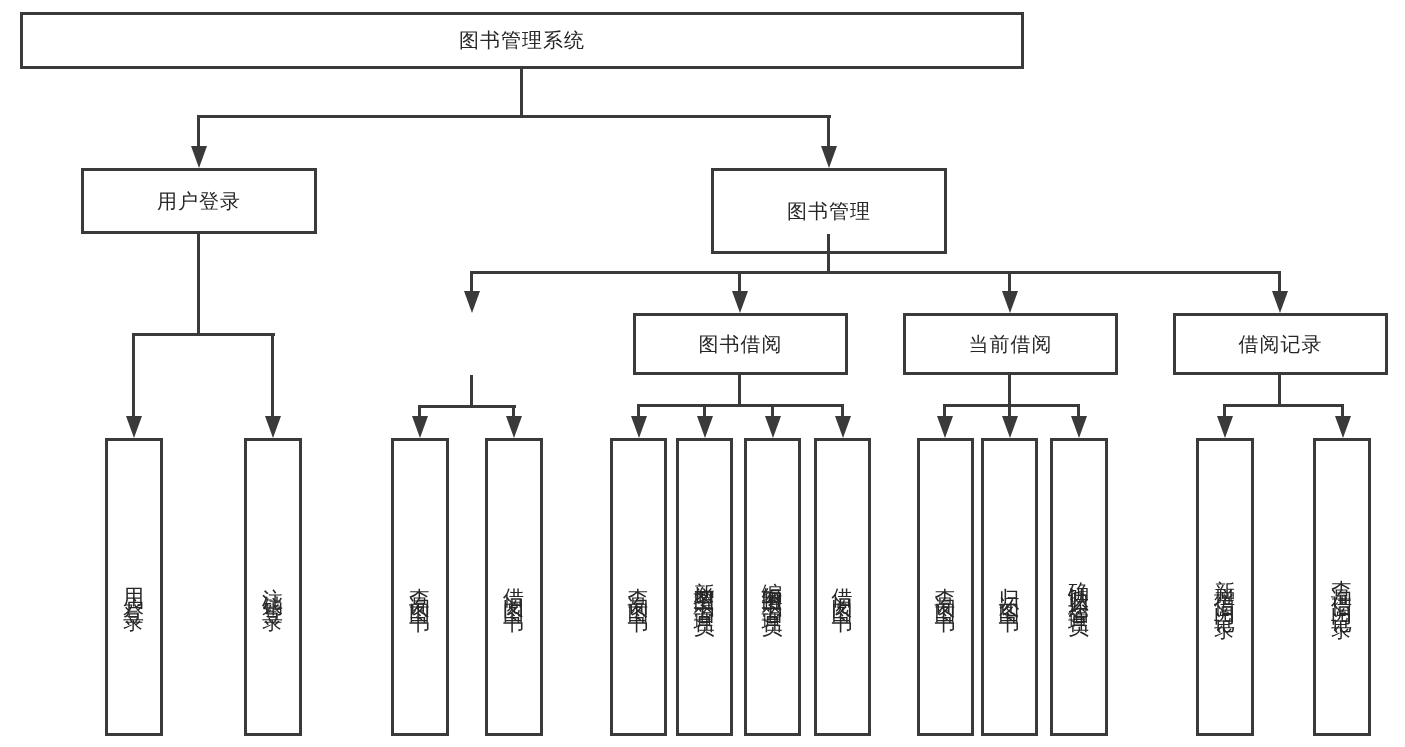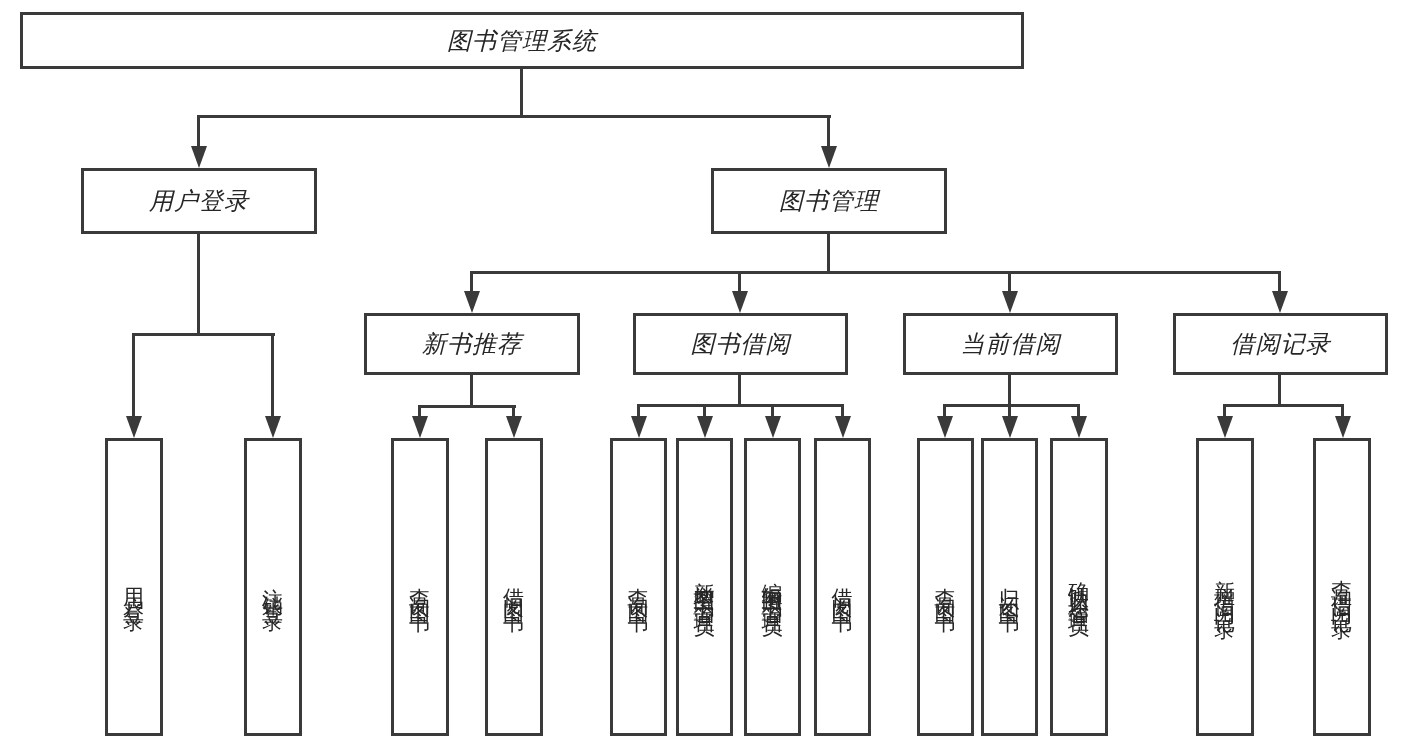--- a/index.html
+++ b/index.html
@@ -19,21 +19,21 @@
 
   .box {
     position: absolute;
     border: 3px solid var(--line);
     background: var(--bg);
     display: flex;
     align-items: center;
     justify-content: center;
     color: var(--text);
   }
-  .hbox { font-size: 24px; letter-spacing: 1px; font-style: italic; }
+  .hbox { font-size: 20px; letter-spacing: 1px; }
   .vbox span {
     writing-mode: vertical-rl;
     text-orientation: mixed;
     font-size: 21px;
     letter-spacing: 8px;
     line-height: 1;
     color: var(--text);
   }
   .vbox span.tight { letter-spacing: 5px; }
 
@@ -62,27 +62,24 @@
 <div id="canvas">
 
   <div class="box hbox" style="left:20px; top:12px; width:1004px; height:57px;">
     <span>图书管理系统</span>
   </div>
 
   <div class="box hbox" style="left:81px; top:168px; width:236px; height:66px;">
     <span>用户登录</span>
   </div>
 
-  <div class="box hbox" style="left:711px; top:168px; width:236px; height:66px;align-items:center;">
+  <div class="box hbox" style="left:711px; top:168px; width:236px; height:86px;align-items:center;">
     <span>图书管理</span>
   </div>
 
-  <div class="box hbox" style="left:364px; top:313px; width:216px; height:62px;">
-    <span>新书推荐</span>
-  </div>
 
   <div class="box hbox" style="left:903px; top:313px; width:215px; height:62px;">
     <span>当前借阅</span>
   </div>
 
   <div class="box hbox" style="left:633px; top:313px; width:215px; height:62px;">
     <span>图书借阅</span>
   </div>
 
   <div class="box hbox" style="left:1173px; top:313px; width:215px; height:62px;">

